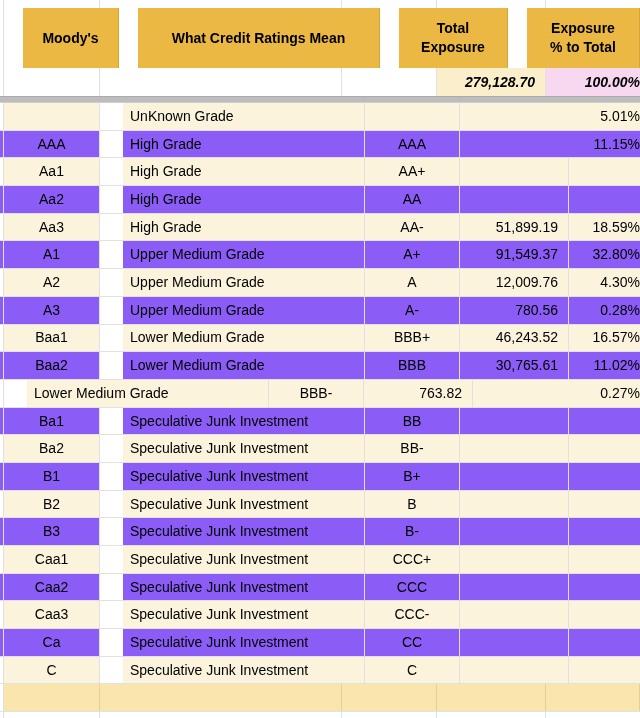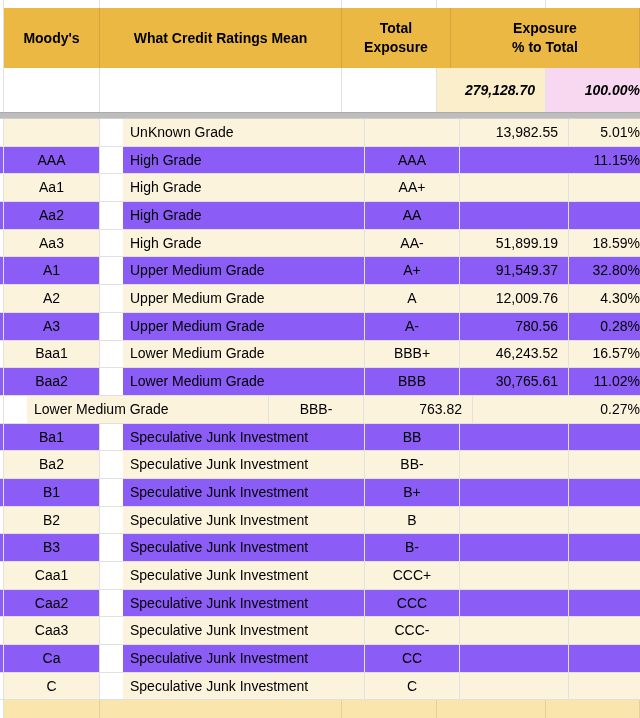--- a/index.html
+++ b/index.html
@@ -37,37 +37,37 @@
     line-height: 1.2;
   }
   .cell:last-child { border-right: none; }
 
   
   .gutter-top { height: 8px; }
   .gutter-bottom { flex: 1; min-height: 4px; }
   .gutter-top .cell, .gutter-bottom .cell { background: #ffffff; }
 
   
-  .header-row { height: 60px; }
+  .header-row { height: 60px; gap: 19px; }
   .header-row .cell {
     background: var(--header-bg, #EBB843);
     font-weight: bold;
     justify-content: center;
     text-align: center;
     white-space: pre-line;
     border-right: 1px solid rgba(0,0,0,0.10);
     line-height: 19px;
   }
   .header-row .cell.c0 {
     background: #ffffff;
     border-right: 1px solid var(--gridline, #e1e1e1);
   }
 
   
-  .total-row { height: 44px; }
+  .total-row { height: 28px; }
   .total-row .cell {
     background: #ffffff;
     font-weight: bold;
     font-style: italic;
   }
   .total-row .cell.c4 { background: var(--total-exposure-bg, #FBEECB); }
   .total-row .cell.c5 { background: var(--total-pct-bg, #F8D7F1); }
 
   
   .divider {
@@ -135,21 +135,20 @@
   </div>
 
   <div class="divider"></div>
 
   <div id="rows-container">
       <div class="row data-row">
       <div class="cell c0"></div>
       <div class="cell c1 a-center"></div>
       <div class="cell c2 a-left">UnKnown Grade</div>
       <div class="cell c3 a-center"></div>
-      <div class="cell c4 a-right">13,982.55</div>
       <div class="cell c5 a-right-sm">5.01%</div>
     </div>
       <div class="row data-row alt">
       <div class="cell c0"></div>
       <div class="cell c1 a-center">AAA</div>
       <div class="cell c2 a-left">High Grade</div>
       <div class="cell c3 a-center">AAA</div>
       <div class="cell c5 a-right-sm">11.15%</div>
     </div>
       <div class="row data-row">

